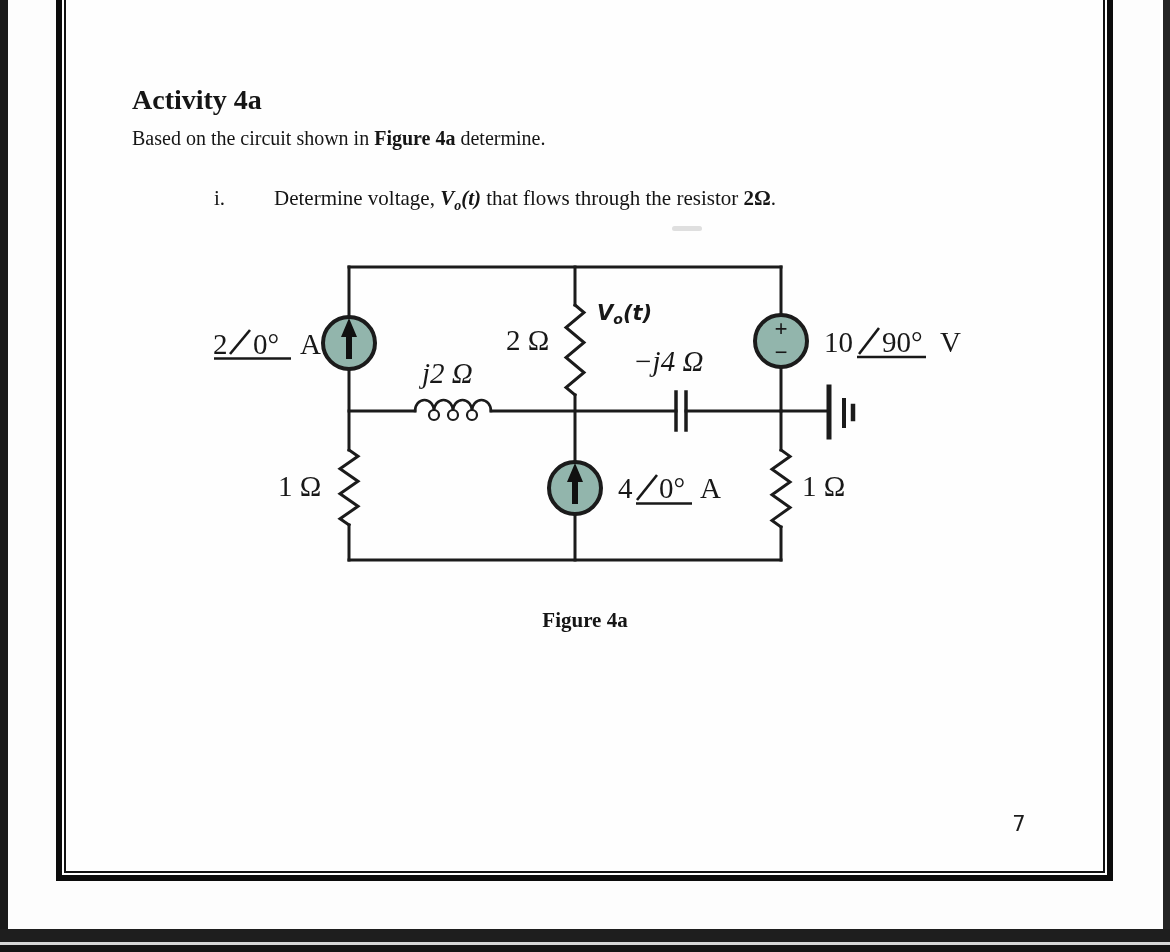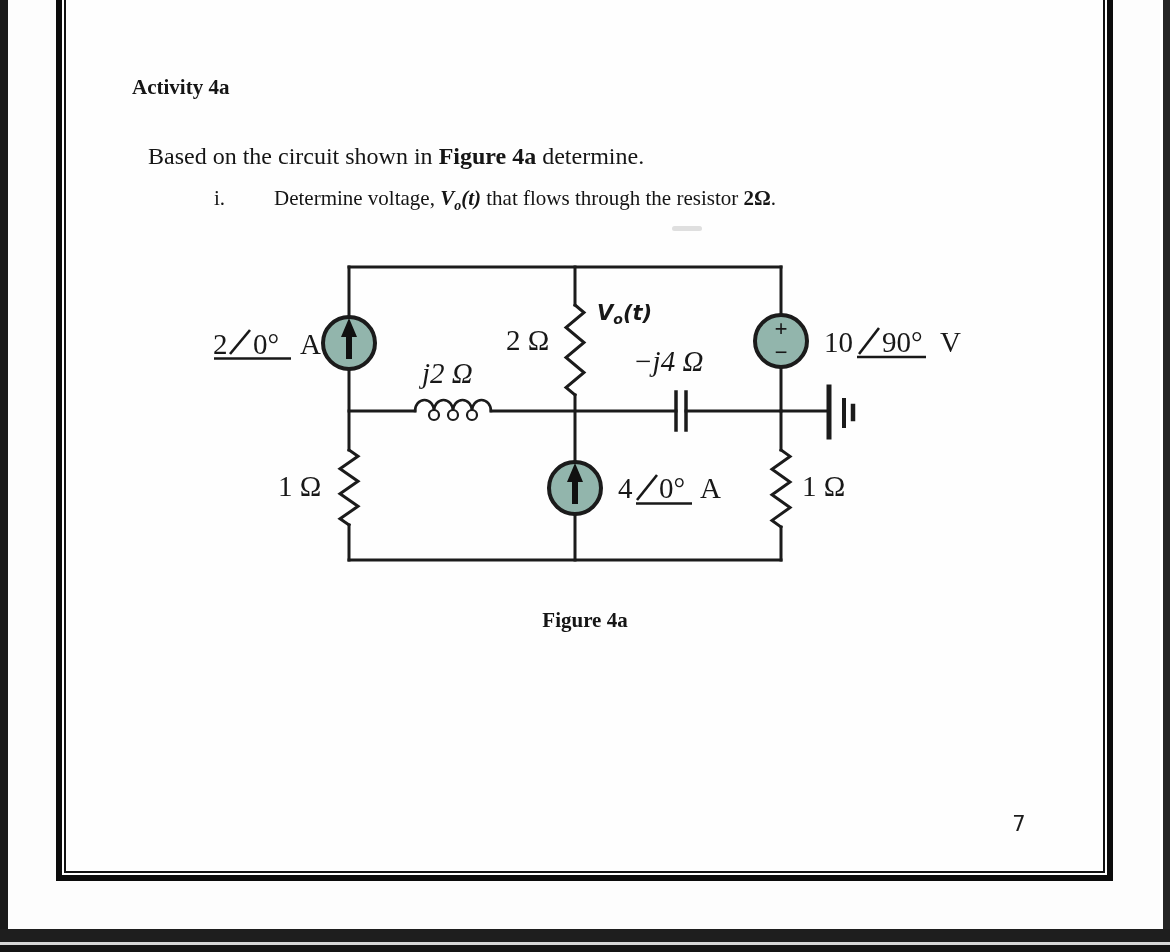--- a/index.html
+++ b/index.html
@@ -10,22 +10,22 @@
   .edge-strip-left  { position:absolute; left:0; top:0; width:8px; height:952px; background:#1a1a1a; }
   .edge-strip-right { position:absolute; left:1163px; top:0; width:7px; height:952px; background:#242424; }
 
   .top-cut-mark { position:absolute; left:543px; top:0; width:26px; height:4px;
                   background:#4a4a4a; border-radius:0 0 3px 3px; }
 
   .page-frame { position:absolute; left:56px; top:-24px; width:1057px; height:905px;
                 border:6px solid #0b0b0b; padding:2px; background:#fefefe; }
   .page-frame-inner { width:100%; height:100%; border:2px solid #121212; }
 
-  .doc-title { position:absolute; left:132px; top:75px; font-size:21px; font-weight:bold; }
-  .doc-intro { position:absolute; left:148px; top:127px; font-size:24px;margin-top:16px; }
+  .doc-title { position:absolute; left:132px; top:84px; font-size:28px; font-weight:bold; }
+  .doc-intro { position:absolute; left:132px; top:127px; font-size:20px; }
   .doc-item  { position:absolute; left:214px; top:186px; font-size:21px; }
   .doc-item .item-text { position:absolute; left:60px; top:0; width:700px; white-space:nowrap; }
   .v-out-inline { font-weight:bold; font-style:italic; }
   .v-out-inline sub { font-size:14px; }
 
   .smudge { position:absolute; left:672px; top:226px; width:30px; height:5px;
             background:#c4c4c4; opacity:.55; border-radius:3px; }
 
   .figure-caption { position:absolute; left:438px; top:608px; width:294px; text-align:center;
                     font-size:21px; font-weight:bold; }

